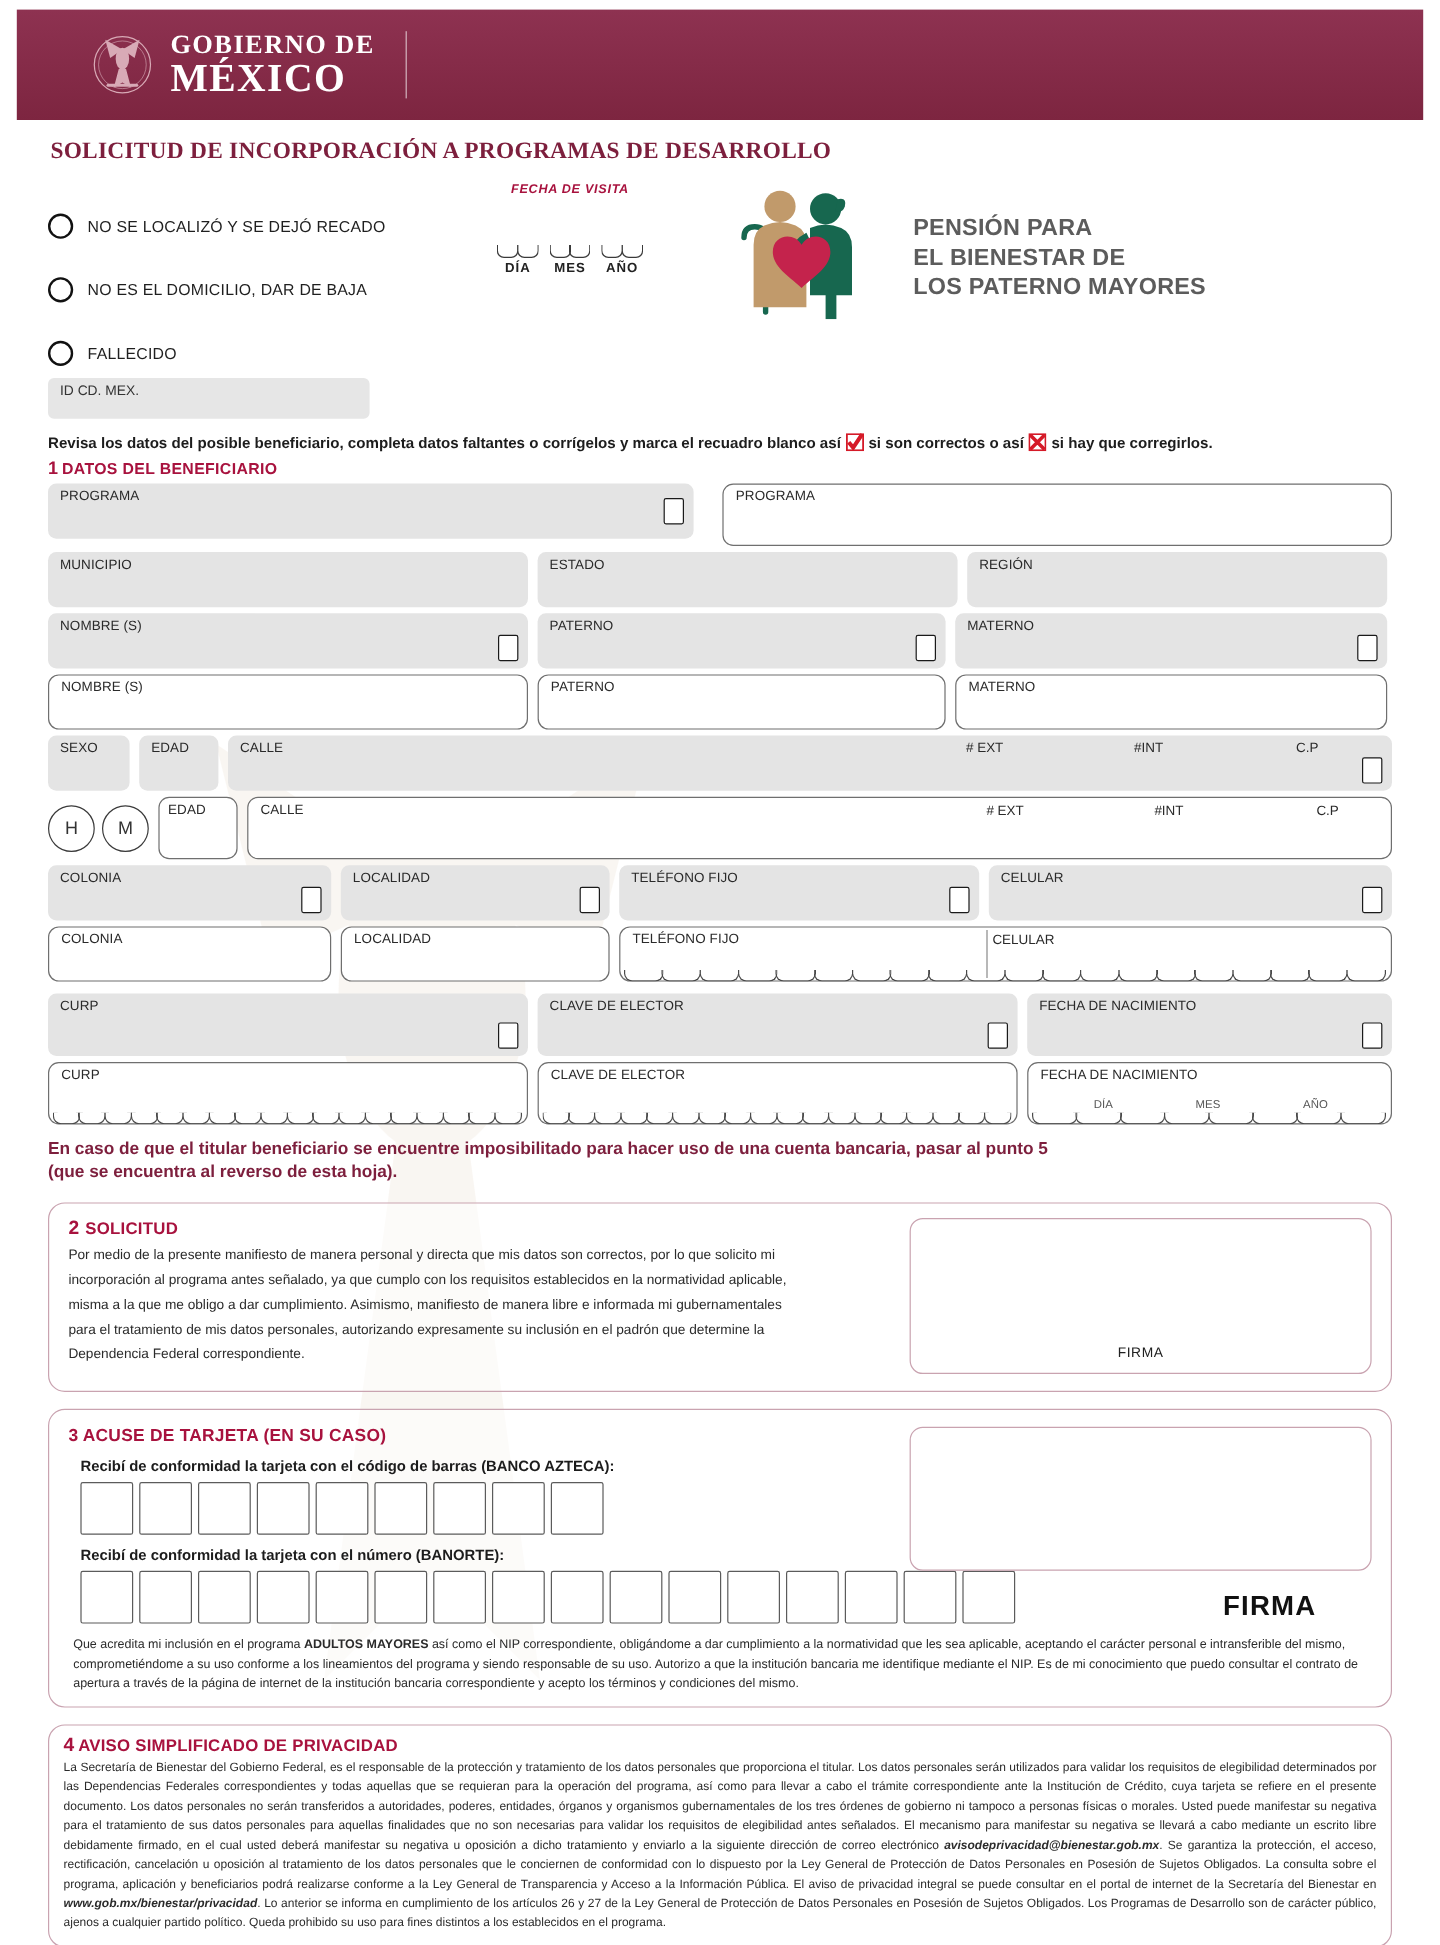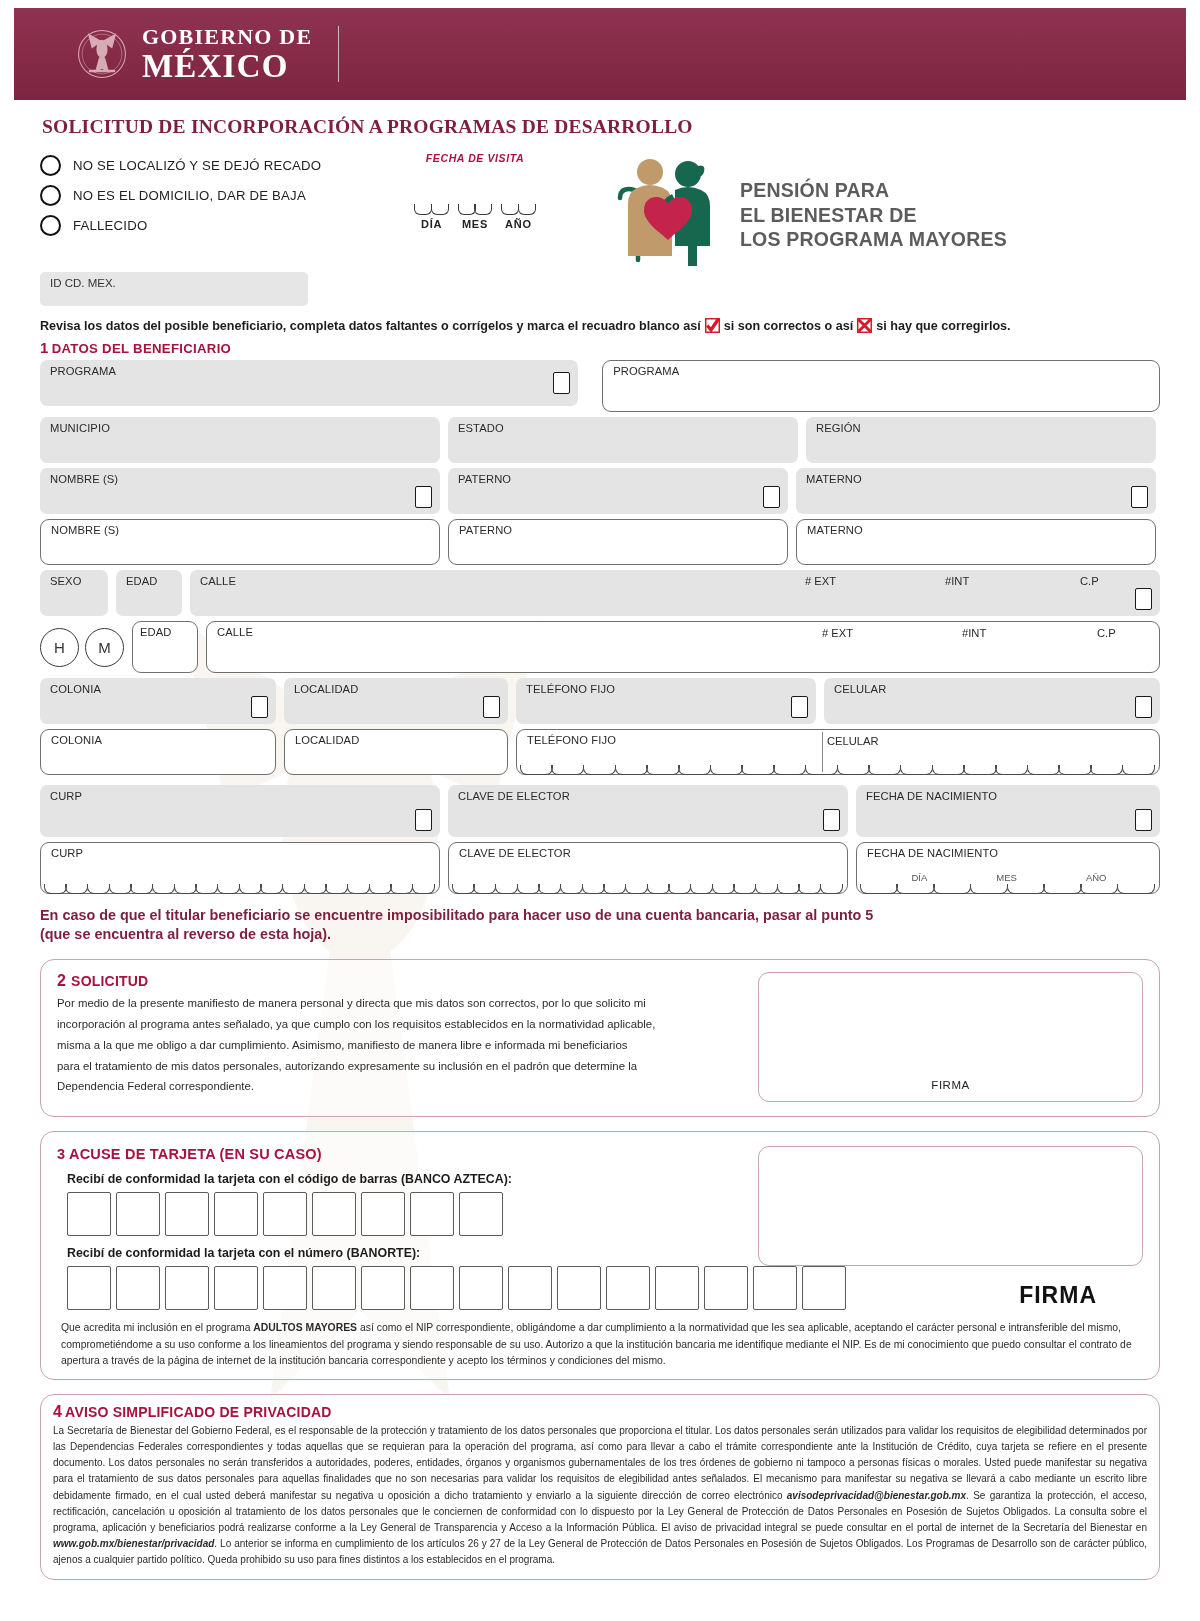--- a/index.html
+++ b/index.html
@@ -53,21 +53,21 @@
   
   .form-title{
     margin:16px 0 8px 42px;
     font-family:"Liberation Serif", serif;
     font-weight:bold; font-size:19.5px; color:#7d1f3d; letter-spacing:.2px;
   }
 
   
   .toprow{ display:flex; margin-left:40px; margin-right:40px; }
   .radios{ width:330px; padding-top:4px; }
-  .radio-line{ display:flex; align-items:center; height:30px; }
+  .radio-line{ display:flex; align-items:center; height:30px;margin-top:23px; }
   .radio-circle{
     width:21px;height:21px;border:2.3px solid #111;border-radius:50%;
     flex:0 0 auto; margin-right:12px; background:#fff;
   }
   .radio-label{ font-size:13.2px; letter-spacing:.2px; color:#1f1f1f; }
 
   .fecha-block{ width:210px; padding-top:6px; text-align:center; }
   .fecha-title{
     color:#a8123e; font-weight:bold; font-size:10.5px; letter-spacing:.6px;
     margin-bottom:40px;
@@ -79,21 +79,21 @@
   .comb-cell{
     width:18px;height:11px;
     border-left:1.6px solid #3a3a3a;
     border-bottom:1.6px solid #3a3a3a;
     border-right:1.6px solid #3a3a3a;
     border-radius:0 0 6px 6px;
   }
   .comb-cell + .comb-cell{ margin-left:-1.6px; }
   .comb-cap{ font-size:11px; font-weight:bold; letter-spacing:.8px; margin-top:3px; color:#222; }
 
-  .logo-block{ display:flex; align-items:flex-start; margin-left:26px; }
+  .logo-block{ display:flex; align-items:flex-start; margin-left:26px;gap:21px; }
   .logo-art{ width:120px;height:120px;flex:0 0 auto; }
   .logo-words{
     margin-left:14px; padding-top:32px;
     font-weight:bold; font-size:19.5px; line-height:1.26;
     color:#5c5c5c; letter-spacing:.2px;
   }
 
   
   .id-chip{
     margin:6px 0 0 40px; width:268px; height:34px;
@@ -293,21 +293,21 @@
         <circle cx="82" cy="28" r="13" fill="#17674f"></circle>
         <path d="M92 20 q8-2 6 6 q-2 6 -8 4 z" fill="#17674f"></path>
         <path d="M69 44 q13-6 26 0 q9 4 9 16 v40 h-13 v20 h-9 v-20 h-13 v-40 q0-12 0-16 z" fill="#17674f"></path>
         <path d="M66 48 q-12 6 -14 18 l8 4 q4 -12 10 -14 z" fill="#17674f"></path>
 
         <path d="M62 58 c-6-11 -24-9 -24 6 c0 13 16 22 24 30 c8-8 24-17 24-30 c0-15 -18-17 -24-6 z" fill="#c4234c"></path>
       </svg>
       <div class="logo-words">
         <div>PENSIÓN PARA</div>
         <div>EL BIENESTAR DE</div>
-        <div>LOS PROGRAMA MAYORES</div>
+        <div>LOS PATERNO MAYORES</div>
       </div>
     </div>
   </div>
 
   <div class="id-chip">ID CD. MEX.</div>
 
   <div class="instr">
     <span>Revisa los datos del posible beneficiario, completa datos faltantes o corrígelos y marca el recuadro blanco así</span>
     <span class="mark-ok">
       <svg viewBox="0 0 20 20" width="15" height="15">
@@ -556,21 +556,21 @@
   </div>
 
   <div class="sect s2">
     <div class="s2-left">
       <div class="sect-head s2-head">
         <span class="num">2</span><span>SOLICITUD</span>
       </div>
       <div class="s2-body">
         <p>Por medio de la presente manifiesto de manera personal y directa que mis datos son correctos,  por lo que solicito mi</p>
         <p>incorporación al programa antes señalado, ya que cumplo con los requisitos establecidos en la normatividad aplicable,</p>
-        <p>misma a la que me obligo a dar cumplimiento. Asimismo, manifiesto de manera libre e informada mi beneficiarios</p>
+        <p>misma a la que me obligo a dar cumplimiento. Asimismo, manifiesto de manera libre e informada mi gubernamentales</p>
         <p>para el tratamiento de mis datos personales, autorizando expresamente su inclusión en el padrón que determine la</p>
         <p>Dependencia Federal correspondiente.</p>
       </div>
     </div>
     <div class="firma-box">
       <span class="firma-lbl">FIRMA</span>
     </div>
   </div>
 
   <div class="sect s3">

